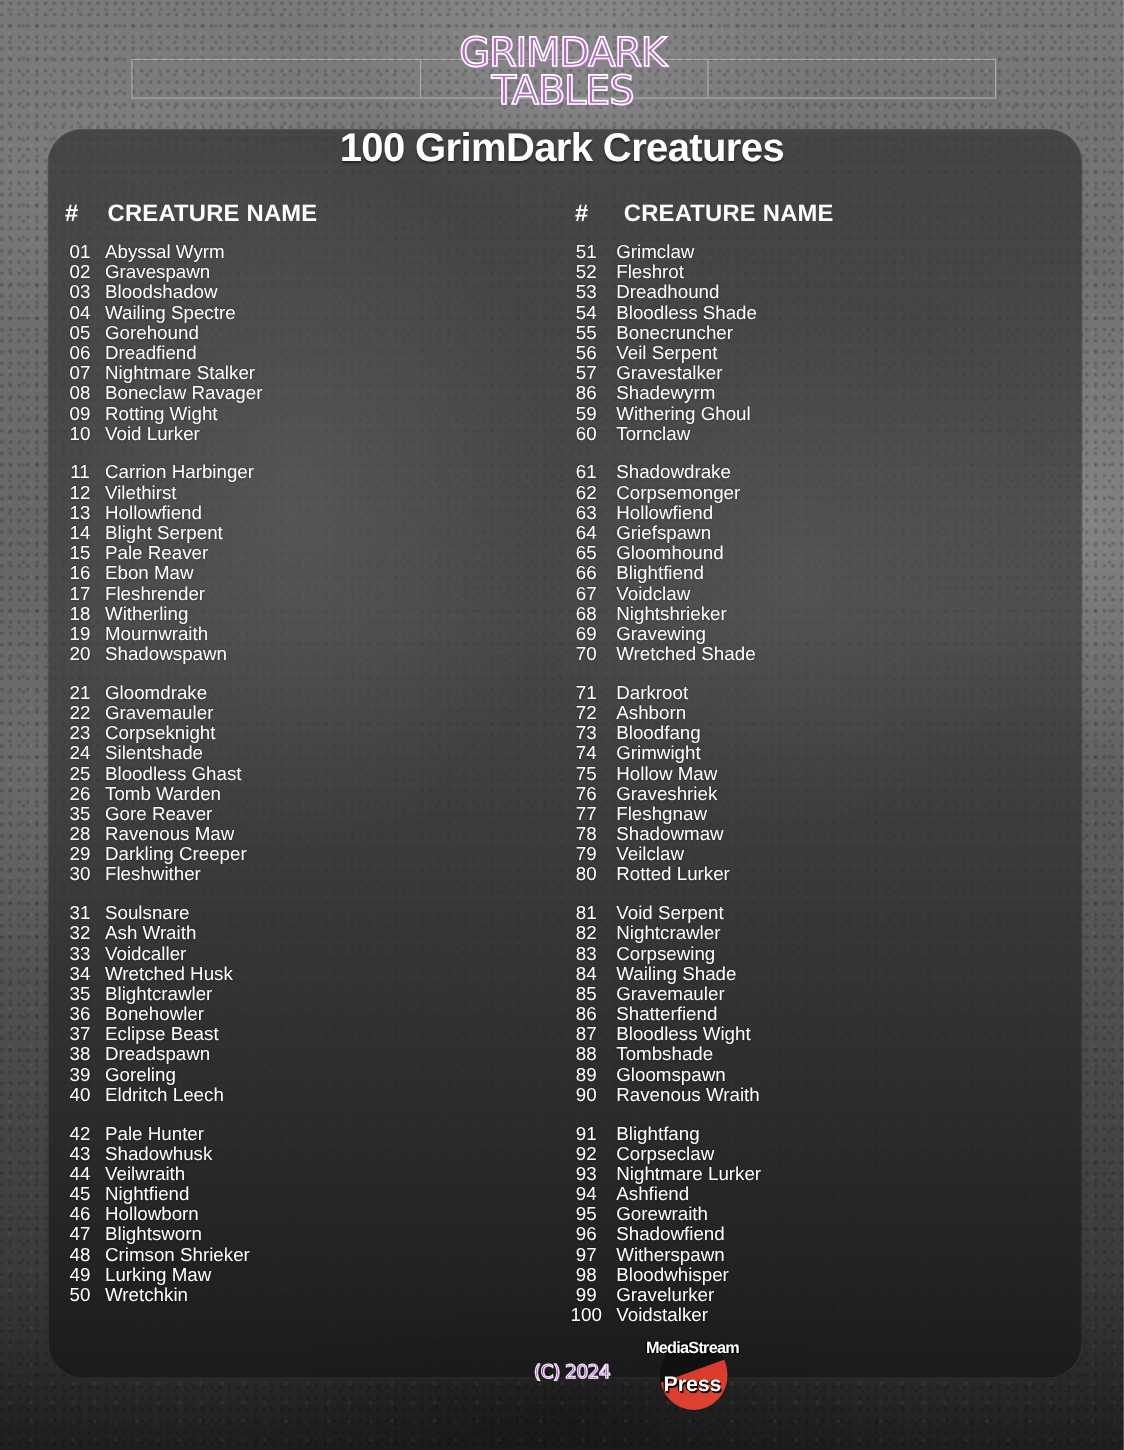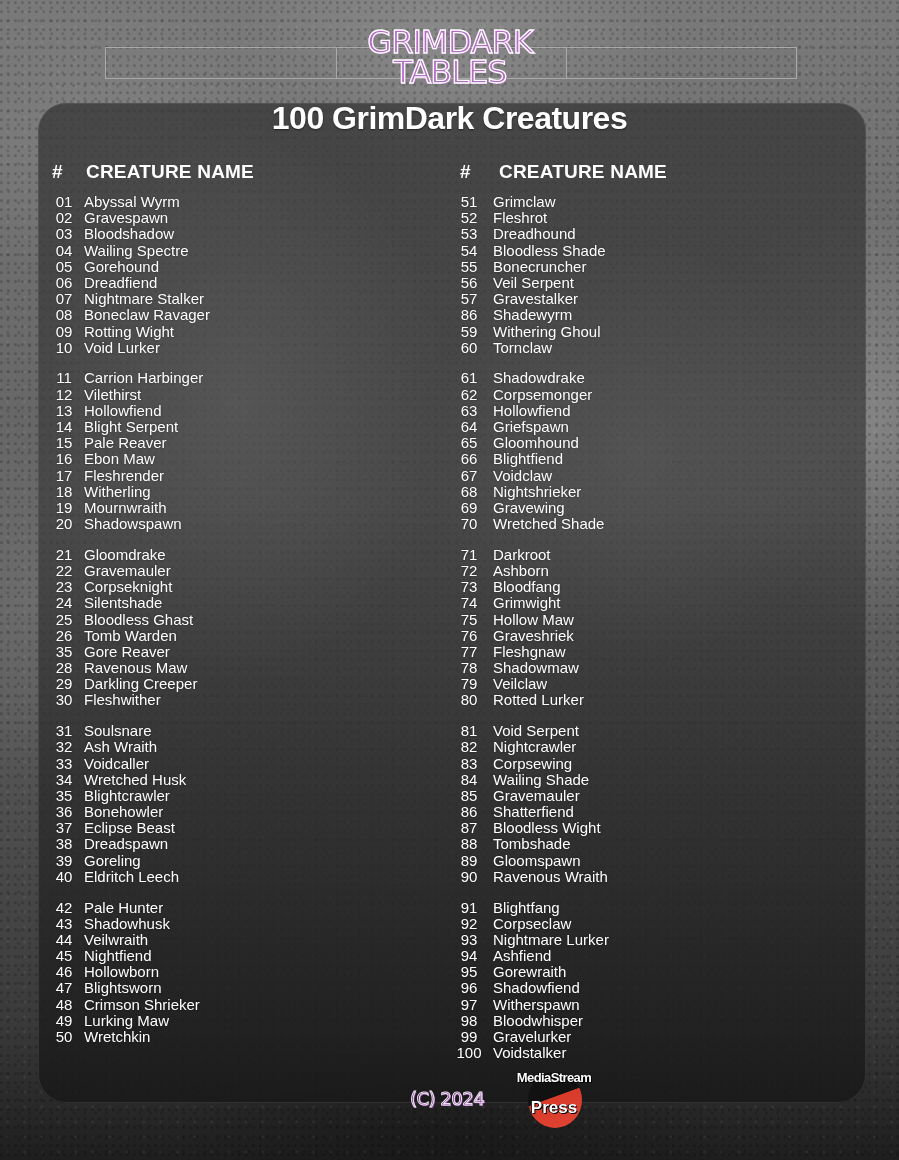--- a/index.html
+++ b/index.html
@@ -71,22 +71,22 @@
     .group { margin-bottom: 14.5px; }
     .row {
       display: flex; height: 16.2px; line-height: 16.2px; font-size: 15px;
       font-family: "Liberation Sans", sans-serif;
       text-shadow: 0 0 2px rgba(0,0,0,0.4);
     }
     .row .num { width: 28px; text-align: center; margin-right: 6px; }
     .right .row .num { width: 30px; margin-right: 9px; text-align: center; }
     .right .col-head .h-num { width: 39px; padding-left: 6px; }
     .footer-copy {
-      position: absolute; left: 410px; top: 1088px;
-      font-family: "DejaVu Sans", sans-serif; font-size: 18px;
+      position: absolute; left: 427px; top: 1088px;
+      font-family: "DejaVu Sans", sans-serif; font-size: 15px;
       color: transparent; -webkit-text-stroke: 1px #f3dff8;
       text-shadow: 1px 1px 0 #a25cb5;
       letter-spacing: -0.5px;
     }
     .publisher {
       position: absolute; left: 512px; top: 1070px; width: 84px; height: 62px;
     }
     .publisher .disc {
       position: absolute; left: 16px; top: 2px; width: 54px; height: 56px; border-radius: 50%;
       background: linear-gradient(160deg, #111 0%, #111 45%, #d93b2b 46%, #e04433 100%);

